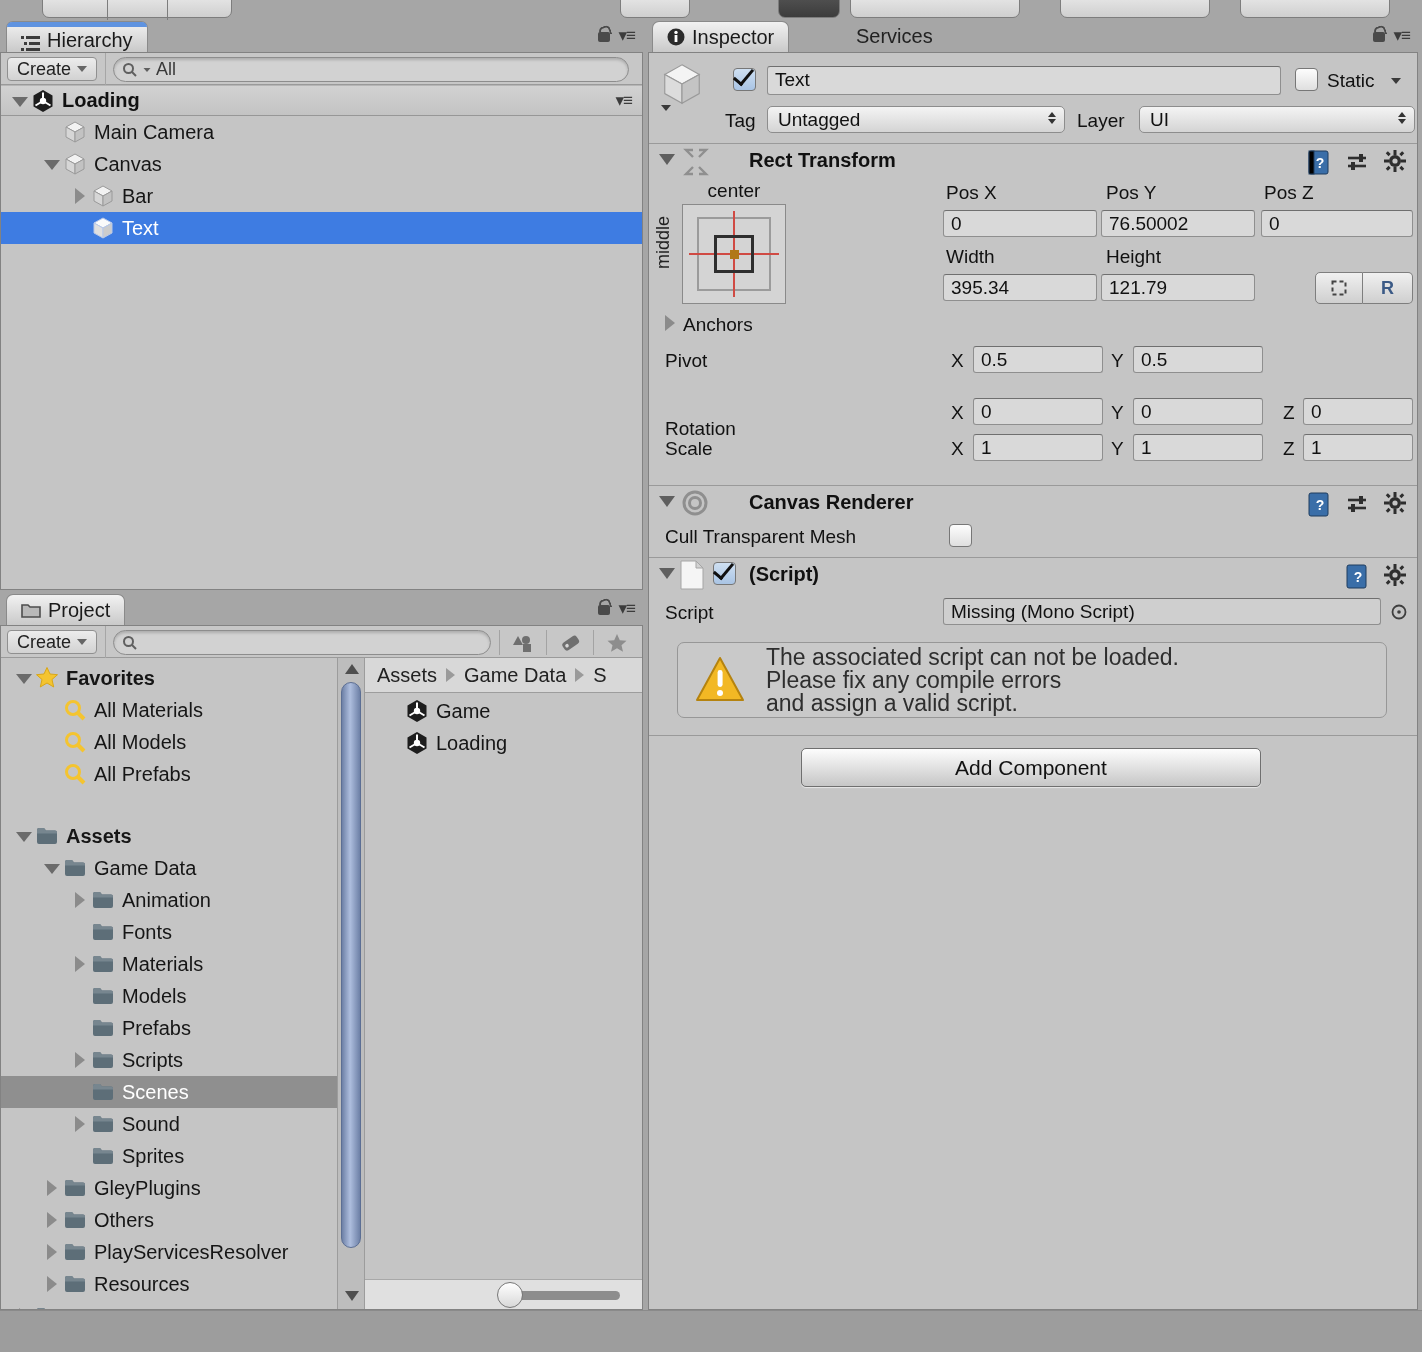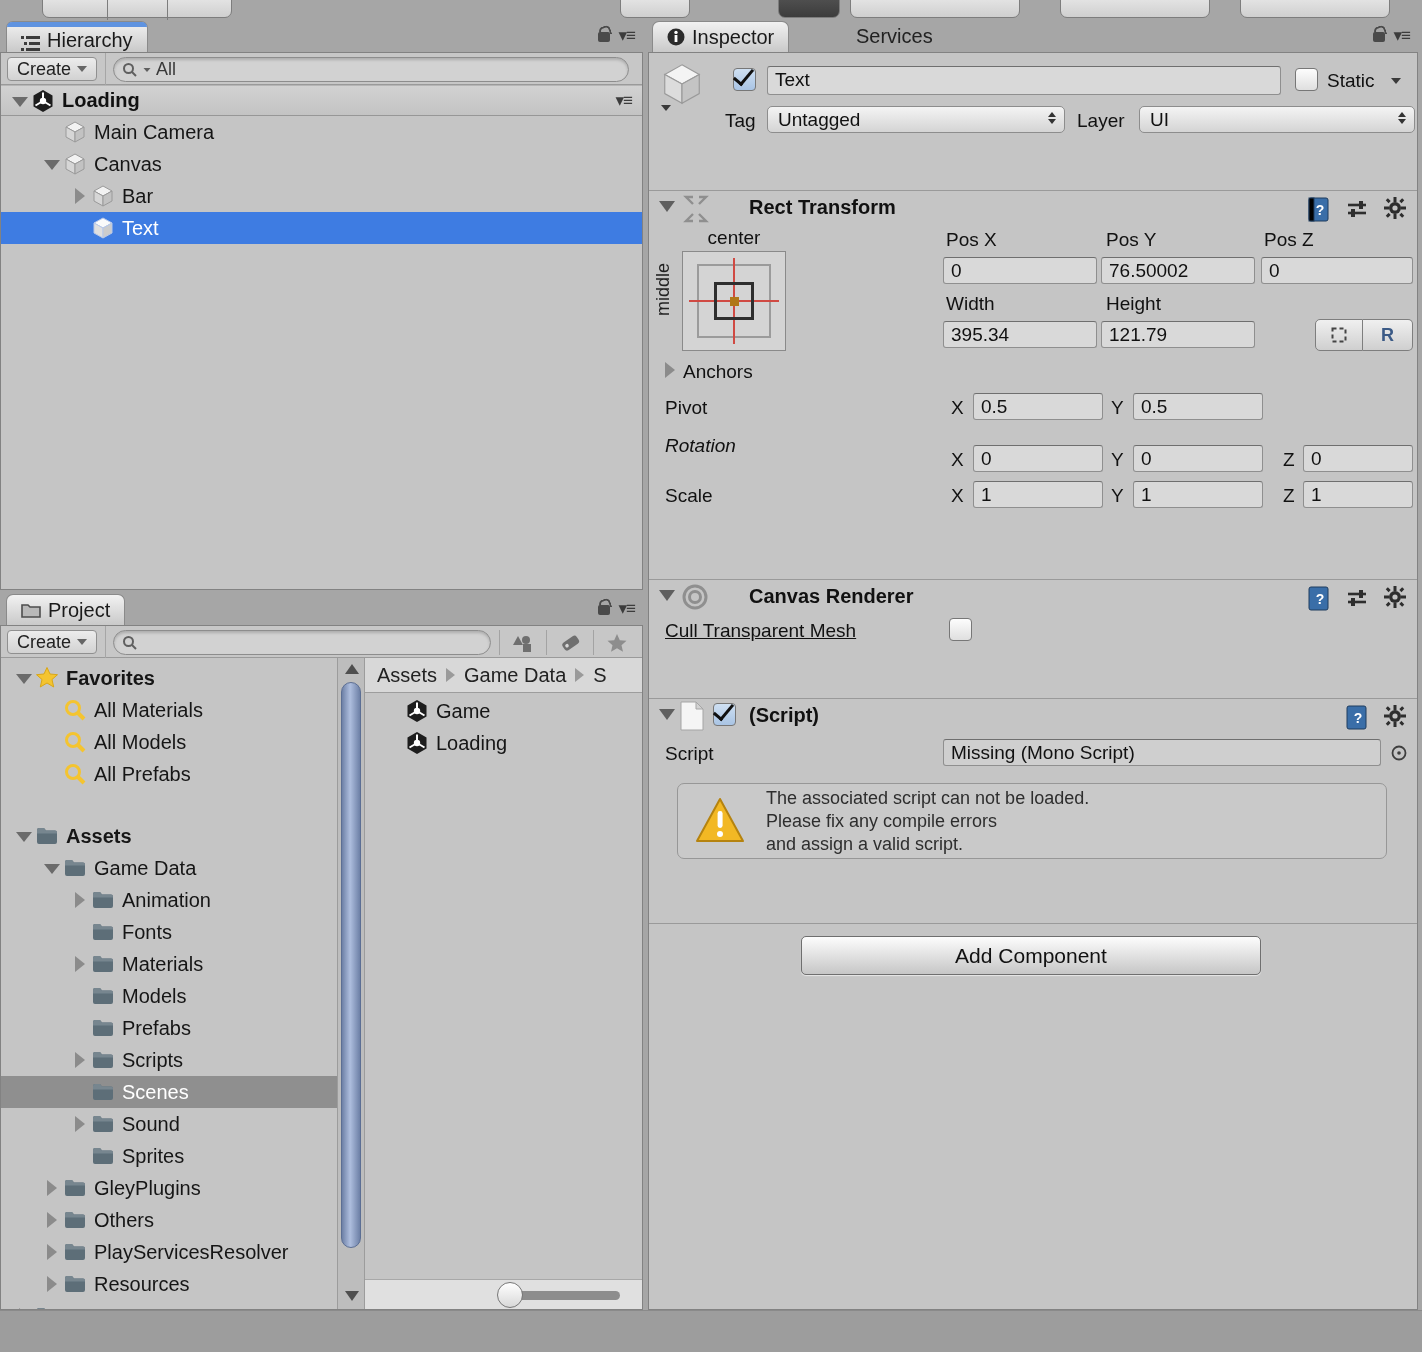--- a/index.html
+++ b/index.html
@@ -61,21 +61,21 @@
   .scenerow .lbl{margin-left:7px;font-weight:bold;}
 
   
   .seclabel{font-size:19px;color:#111;position:absolute;white-space:nowrap;}
   .f-input{position:absolute;height:27px;background:var(--field);border:1px solid var(--fieldb);border-top-color:#6f6f6f;border-radius:3px;font-size:19px;color:#111;padding:0 7px;line-height:25px;white-space:nowrap;overflow:hidden;}
   .axis{position:absolute;font-size:19px;color:#111;}
   .sechdr{position:absolute;left:0;right:0;top:0;height:34px;}
   .sechdr .title{position:absolute;left:100px;top:5px;font-weight:bold;font-size:20px;}
   .foldarrow{position:absolute;left:10px;top:10px;width:0;height:0;border-left:8px solid transparent;border-right:8px solid transparent;border-top:11px solid #5f5f5f;}
   .hdricons{position:absolute;right:10px;top:5px;display:flex;gap:14px;align-items:center;}
-  .section{position:relative;border-top:1px solid var(--divider);margin-top:47px;}
+  .section{position:relative;border-top:1px solid var(--divider);}
   .checkbox{position:absolute;width:23px;height:23px;border:1px solid #777;border-radius:4px;background:linear-gradient(#fdfdfd,#dfdfdf);}
   .checkbox.checked{background:linear-gradient(#cfe0f2,#a9c4e4);}
   .checkbox.checked::after{content:"";position:absolute;left:4px;top:-4px;width:8px;height:17px;border-right:3.5px solid #101010;border-bottom:3.5px solid #101010;transform:rotate(40deg);}
   .dropdown{position:absolute;height:27px;border:1px solid #8d8d8d;border-radius:5px;background:linear-gradient(#f4f4f4,#d4d4d4);font-size:19px;color:#111;display:flex;align-items:center;padding:0 10px;}
   .dropdown .stack{position:absolute;right:8px;top:5px;display:flex;flex-direction:column;gap:2px;}
   .stack i{display:block;width:0;height:0;border-left:4px solid transparent;border-right:4px solid transparent;}
   .stack i.up{border-bottom:5px solid #333;}
   .stack i.dn{border-top:5px solid #333;}
 
   
@@ -86,21 +86,21 @@
   #anchorwidget .rect{position:absolute;left:50%;top:50%;width:40px;height:38px;margin:-19px 0 0 -20px;border:3px solid #2e2e2e;}
   #anchorwidget .pivotdot{position:absolute;left:50%;top:50%;width:9px;height:9px;margin:-4px 0 0 -4px;background:#b07818;}
   .vertlabel{position:absolute;writing-mode:vertical-rl;transform:rotate(180deg);font-size:18px;color:#222;}
 
   
   .minibtn{position:absolute;height:32px;border:1px solid #7e7e7e;background:linear-gradient(#f0f0f0,#cfcfcf);display:flex;align-items:center;justify-content:center;font-size:18px;color:#333;}
   #addcomp{position:absolute;left:152px;top:12px;width:460px;height:39px;border:1px solid #6f6f6f;border-radius:5px;background:linear-gradient(#fdfdfd,#c6c6c6);font-size:21px;color:#111;display:flex;align-items:center;justify-content:center;box-shadow:0 1px 1px rgba(255,255,255,.6);}
 
   
   #warnbox{position:absolute;left:28px;top:84px;width:710px;height:76px;border:1.5px solid #979797;border-radius:7px;background:#c9c9c9;display:flex;align-items:center;}
-  #warnbox .wlines{font-size:18px;color:#2e2e2e;line-height:23px;}
+  #warnbox .wlines{font-size:23px;color:#2e2e2e;line-height:23px;}
 
   
   #breadcrumb{position:absolute;left:0;top:0;right:0;height:35px;background:#d8d8d8;border-bottom:1px solid #9d9d9d;display:flex;align-items:center;padding-left:12px;gap:9px;font-size:20px;color:#222;overflow:hidden;}
   .crumbsep{width:0;height:0;border-top:7px solid transparent;border-bottom:7px solid transparent;border-left:9px solid #9a9a9a;}
   #zoombar{position:absolute;left:0;right:0;bottom:0;height:30px;background:#e0e0e0;border-top:1px solid #a8a8a8;}
   #zoomtrack{position:absolute;left:145px;top:11px;width:110px;height:9px;border-radius:5px;background:#8d8d8d;}
   #zoomthumb{position:absolute;left:132px;top:2px;width:26px;height:26px;border-radius:50%;background:linear-gradient(#ffffff,#d8d8d8);border:1.5px solid #777;}
 
   
   #vscroll{position:absolute;left:336px;top:0;bottom:0;width:28px;background:#bdbdbd;border-left:1px solid #9c9c9c;border-right:1px solid #9c9c9c;}
@@ -598,21 +598,21 @@
       <div class="minibtn" style="left:714px;top:128px;width:50px;border-left:none;border-radius:0 5px 5px 0;">
         <span style="color:#3b5a86;font-weight:bold;">R</span>
       </div>
       <span class="arrow col abs" style="left:10px;top:168px;"></span>
       <span class="seclabel" style="left:34px;top:170px;">Anchors</span>
       <span class="seclabel" style="left:16px;top:206px;">Pivot</span>
       <span class="axis" style="left:302px;top:206px;">X</span>
       <div class="f-input" style="left:324px;top:202px;width:130px;">0.5</div>
       <span class="axis" style="left:462px;top:206px;">Y</span>
       <div class="f-input" style="left:484px;top:202px;width:130px;">0.5</div>
-      <span class="seclabel" style="left:16px;top:244px;font-style:italic;">Rotation</span>
+      <span class="seclabel" style="left:16px;top:274px;">Rotation</span>
       <span class="axis" style="left:302px;top:258px;">X</span>
       <div class="f-input" style="left:324px;top:254px;width:130px;">0</div>
       <span class="axis" style="left:462px;top:258px;">Y</span>
       <div class="f-input" style="left:484px;top:254px;width:130px;">0</div>
       <span class="axis" style="left:634px;top:258px;">Z</span>
       <div class="f-input" style="left:654px;top:254px;width:110px;">0</div>
       <span class="seclabel" style="left:16px;top:294px;">Scale</span>
       <span class="axis" style="left:302px;top:294px;">X</span>
       <div class="f-input" style="left:324px;top:290px;width:130px;">1</div>
       <span class="axis" style="left:462px;top:294px;">Y</span>
@@ -653,21 +653,21 @@
                   <rect x="3.2" y="3.2" width="4" height="3" transform="rotate(45 5.2 4.7)"></rect>
                   <rect x="16.8" y="3.2" width="4" height="3" transform="rotate(-45 18.8 4.7)"></rect>
                   <rect x="3.2" y="17.8" width="4" height="3" transform="rotate(-45 5.2 19.3)"></rect>
                   <rect x="16.8" y="17.8" width="4" height="3" transform="rotate(45 18.8 19.3)"></rect>
                   <circle cx="12" cy="12" r="2.6" fill="#c5c5c5"></circle>
                 </g>
               </svg>
           </span>
         </div>
       </div>
-      <span class="seclabel" style="left:16px;top:40px;text-decoration:underline;">Cull Transparent Mesh</span>
+      <span class="seclabel" style="left:16px;top:40px;">Cull Transparent Mesh</span>
       <span class="checkbox" style="left:300px;top:38px;"></span>
     </div>
 
     <div class="section" style="height:178px;">
       <div class="sechdr">
         <span class="foldarrow"></span>
         <svg class="abs" style="left:30px;top:2px;" width="26" height="30" viewBox="0 0 26 30">
             <path d="M2 1 h15 l7 7 v21 h-22 z" fill="#f5f5f5" stroke="#a5a5a5"></path>
             <path d="M17 1 l7 7 h-7 z" fill="#d2d2d2" stroke="#a5a5a5"></path>
           </svg>

